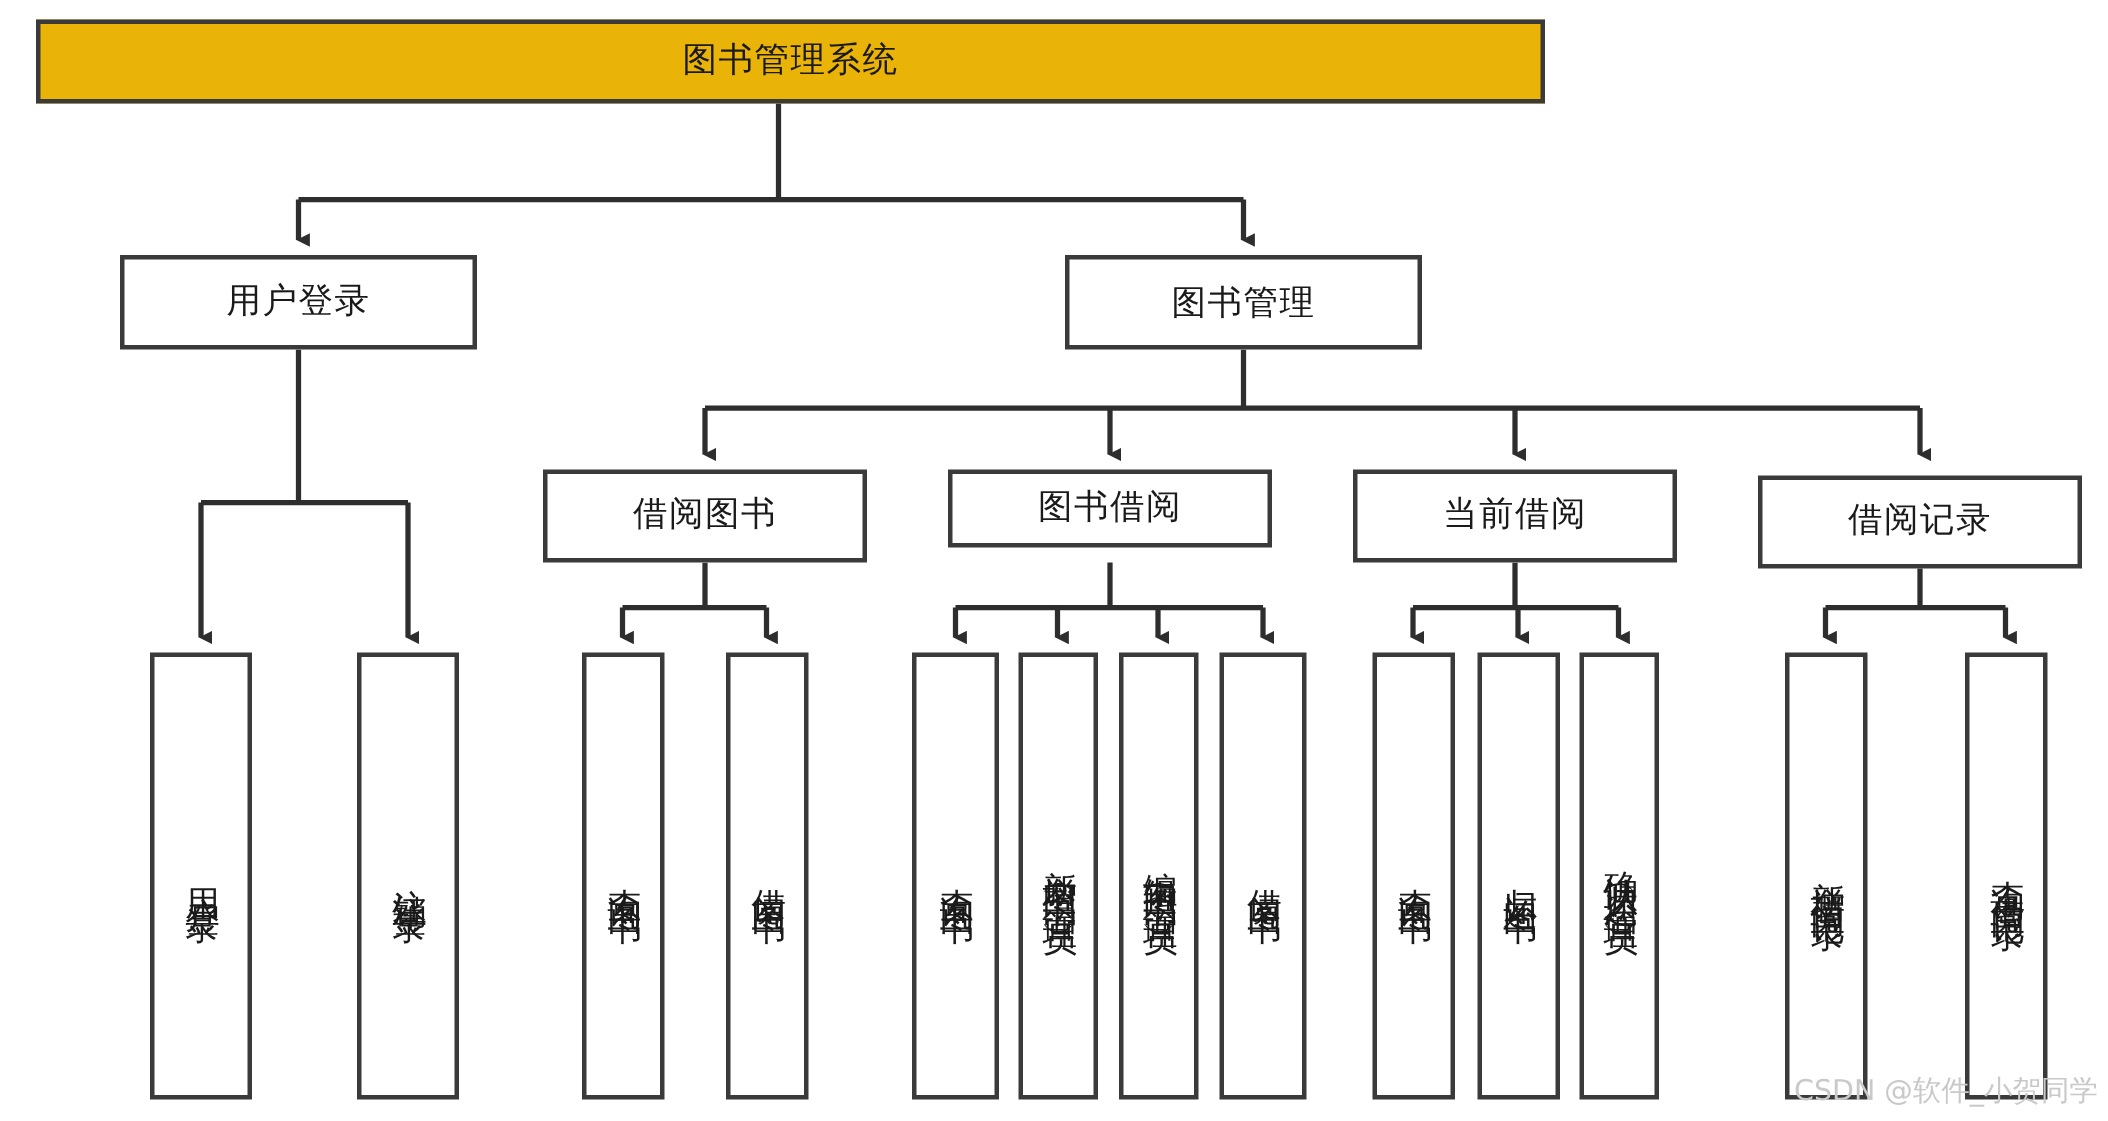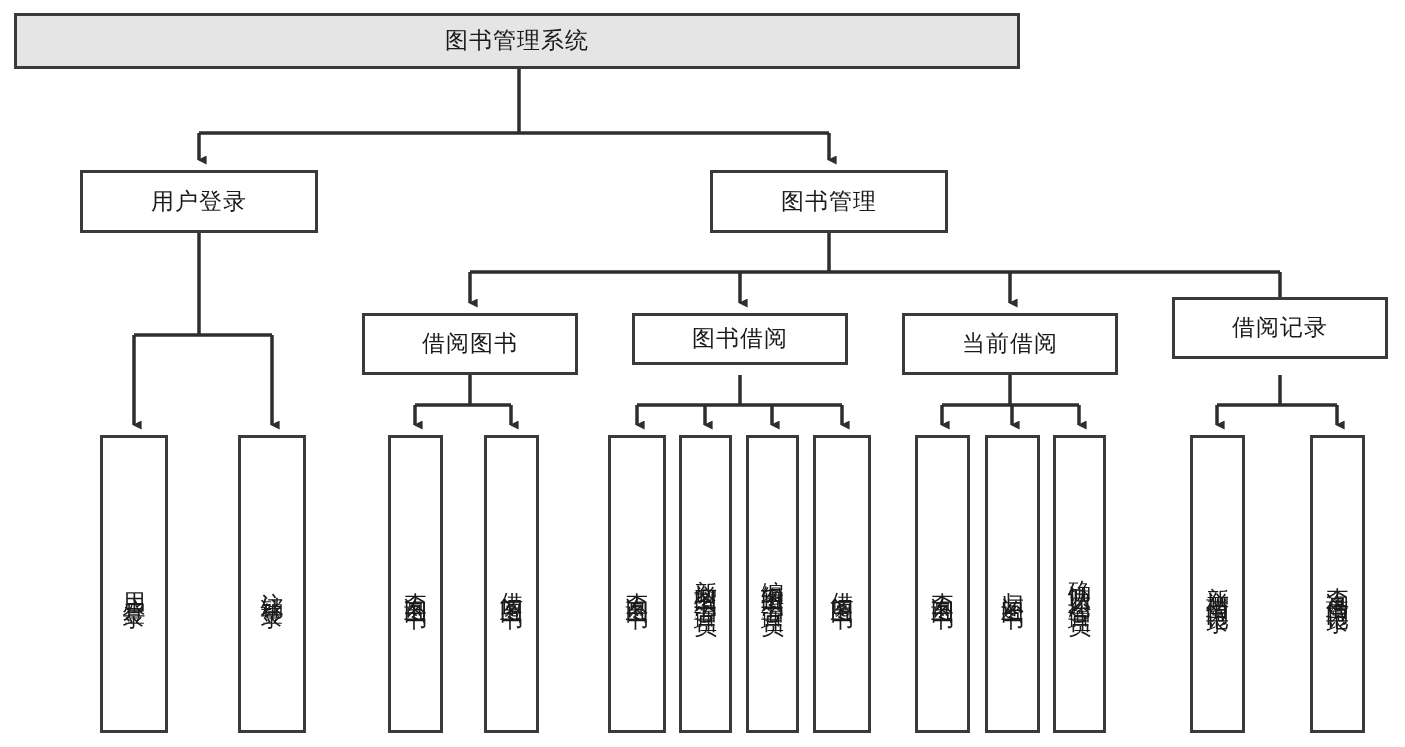--- a/index.html
+++ b/index.html
@@ -108,41 +108,41 @@
       <line x1="1012" y1="405" x2="1012" y2="425" marker-end="url(#arrowhead)"></line>
       <line x1="1079" y1="405" x2="1079" y2="425" marker-end="url(#arrowhead)"></line>
 
       <line x1="1280" y1="375" x2="1280" y2="405"></line>
       <line x1="1217" y1="405" x2="1337" y2="405"></line>
       <line x1="1217" y1="405" x2="1217" y2="425" marker-end="url(#arrowhead)"></line>
       <line x1="1337" y1="405" x2="1337" y2="425" marker-end="url(#arrowhead)"></line>
     </g>
   </svg>
 
-  <div class="node-box" id="node-root" style="left: 14px; top: 13px; width: 1006px; height: 56px; border-color: rgb(58, 58, 58); background: #e5e5e5;">
+  <div class="node-box" id="node-root" style="left: 24px; top: 13px; width: 1006px; height: 56px; border-color: rgb(58, 58, 58); background: #eab308;">
     <span class="node-label-h" style="color: rgb(26, 26, 26);">图书管理系统</span>
   </div>
 
   <div class="node-box" id="node-user-login" style="left: 80px; top: 170px; width: 238px; height: 63px; border-color: rgb(58, 58, 58); background: rgb(255, 255, 255);">
     <span class="node-label-h" style="color: rgb(26, 26, 26);">用户登录</span>
   </div>
   <div class="node-box" id="node-book-management" style="left: 710px; top: 170px; width: 238px; height: 63px; border-color: rgb(58, 58, 58); background: rgb(255, 255, 255); font-family: Liberation Serif, serif;">
     <span class="node-label-h" style="color: rgb(26, 26, 26);">图书管理</span>
   </div>
 
   <div class="node-box" id="node-new-book-recommend" style="left: 362px; top: 313px; width: 216px; height: 62px; border-color: rgb(58, 58, 58); background: rgb(255, 255, 255);">
     <span class="node-label-h" style="color: rgb(26, 26, 26);">借阅图书</span>
   </div>
   <div class="node-box" id="node-book-borrow" style="left: 632px; top: 313px; width: 216px; height: 52px; border-color: rgb(58, 58, 58); background: rgb(255, 255, 255);">
     <span class="node-label-h" style="color: rgb(26, 26, 26);">图书借阅</span>
   </div>
   <div class="node-box" id="node-current-borrow" style="left: 902px; top: 313px; width: 216px; height: 62px; border-color: rgb(58, 58, 58); background: rgb(255, 255, 255);">
     <span class="node-label-h" style="color: rgb(26, 26, 26);">当前借阅</span>
   </div>
-  <div class="node-box" id="node-borrow-records" style="left: 1172px; top: 297px; width: 216px; height: 62px; border-color: rgb(58, 58, 58); background: rgb(255, 255, 255);">
+  <div class="node-box" id="node-borrow-records" style="left: 1172px; top: 317px; width: 216px; height: 62px; border-color: rgb(58, 58, 58); background: rgb(255, 255, 255);">
     <span class="node-label-h" style="color: rgb(26, 26, 26);">借阅记录</span>
   </div>
 
   <div class="node-box" id="leaf-0" style="left: 100px; top: 435px; width: 68px; height: 298px; border-color: rgb(58, 58, 58); background: rgb(255, 255, 255);">
     <span class="node-label-v" style="color: rgb(26, 26, 26);">用户登录</span>
   </div>
   <div class="node-box" id="leaf-1" style="left: 238px; top: 435px; width: 68px; height: 298px; border-color: rgb(58, 58, 58); background: rgb(255, 255, 255);">
     <span class="node-label-v" style="color: rgb(26, 26, 26);">注销登录</span>
   </div>
   <div class="node-box" id="leaf-2" style="left: 388px; top: 435px; width: 55px; height: 298px; border-color: rgb(58, 58, 58); background: rgb(255, 255, 255);">
@@ -172,14 +172,15 @@
   <div class="node-box" id="leaf-10" style="left: 1053px; top: 435px; width: 53px; height: 298px; border-color: rgb(58, 58, 58); background: rgb(255, 255, 255);">
     <span class="node-label-v" style="color: rgb(26, 26, 26);">确认归还（管理员）</span>
   </div>
   <div class="node-box" id="leaf-11" style="left: 1190px; top: 435px; width: 55px; height: 298px; border-color: rgb(58, 58, 58); background: rgb(255, 255, 255);">
     <span class="node-label-v" style="color: rgb(26, 26, 26);">新增借阅记录</span>
   </div>
   <div class="node-box" id="leaf-12" style="left: 1310px; top: 435px; width: 55px; height: 298px; border-color: rgb(58, 58, 58); background: rgb(255, 255, 255);">
     <span class="node-label-v" style="color: rgb(26, 26, 26);">查询借阅记录</span>
   </div>
 
+  <div class="watermark" style="left: 1196px; top: 714px; color: rgb(201, 201, 201);">CSDN @软件_小贺同学</div>
 
 </div>
 
 </body></html>

